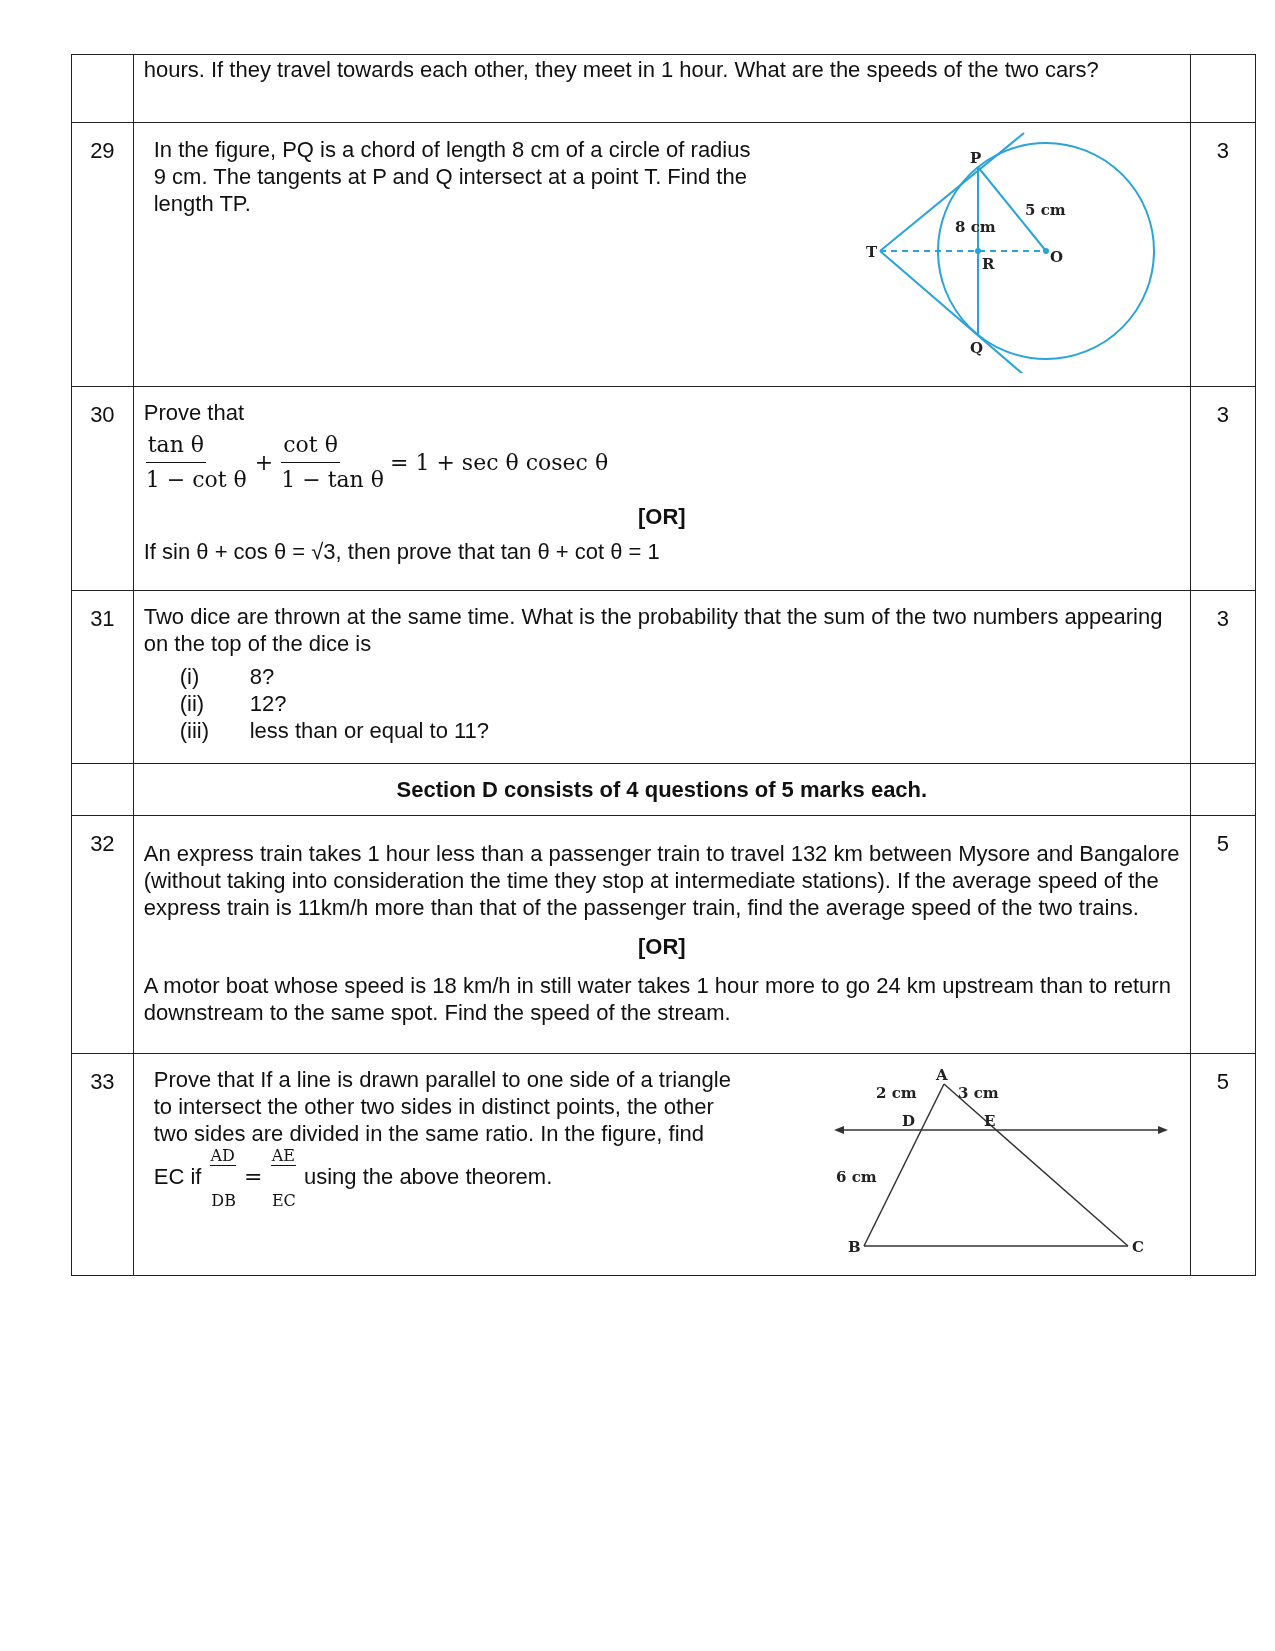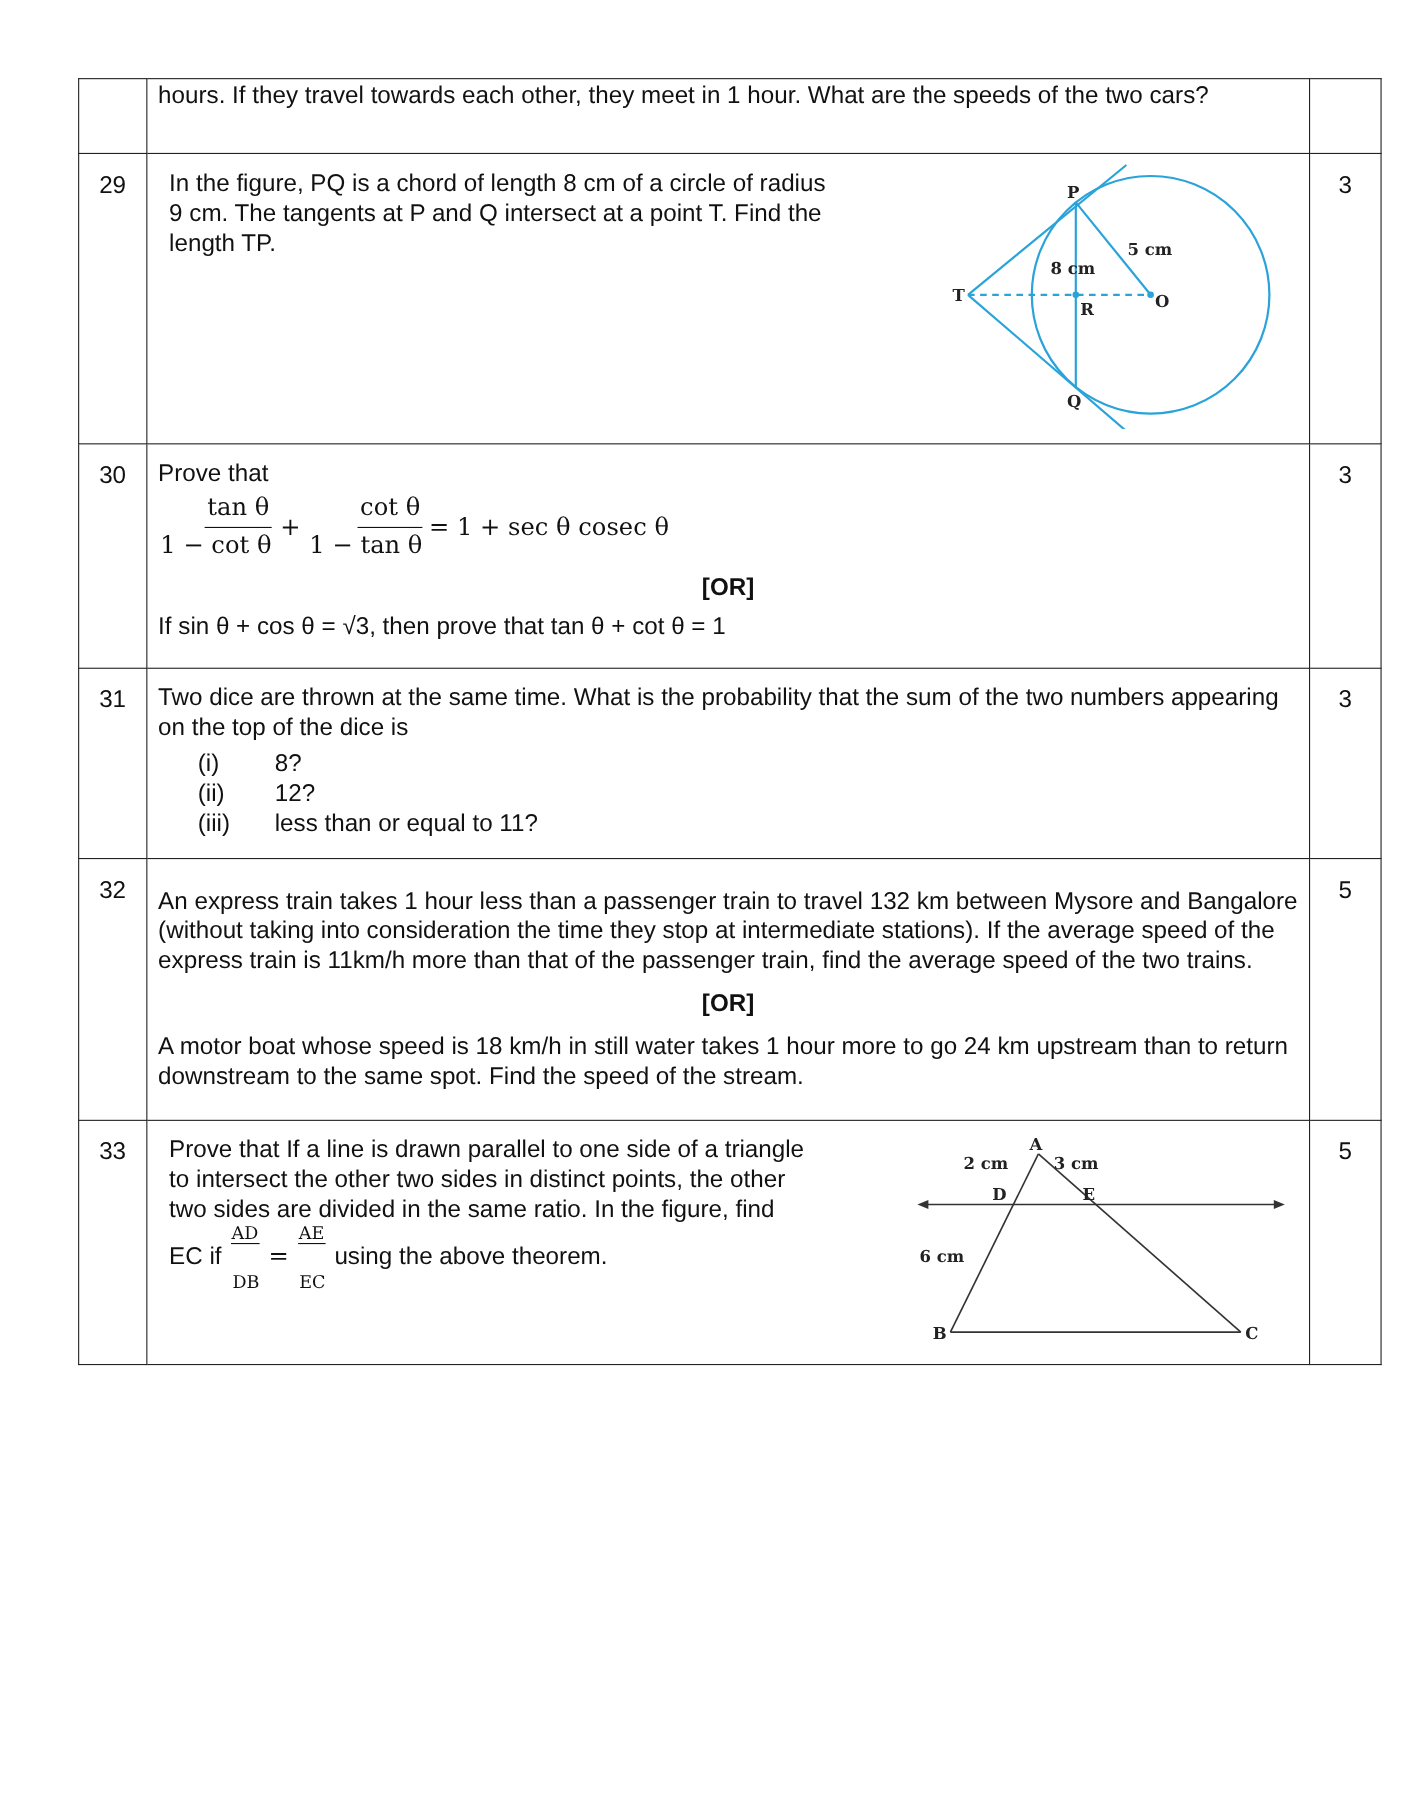--- a/index.html
+++ b/index.html
@@ -1,26 +1,26 @@
 <!DOCTYPE html>
 <html><head>
 <meta charset="utf-8">
 <style>
   html, body { margin:0; padding:0; background:#ffffff; }
   body { width:1275px; height:1651px; position:relative; font-family:"Liberation Sans", sans-serif; color:#111; }
-  .tbl { position:absolute; left:71px; top:71px; width:1185px; border-collapse:collapse; }
+  .tbl { position:absolute; left:71px; top:54px; width:1185px; border-collapse:collapse; }
   .tbl td { border:1.5px solid #222; vertical-align:top; font-size:22px; line-height:27px; }
   .c-no { width:54px; text-align:center; padding-top:14px; }
   .c-q { width:955px; padding:0 10px; }
   .c-m { width:57px; text-align:center; padding-top:14px; }
   .p { margin:0; }
   .or { text-align:center; font-weight:bold; margin:10px 0 6px; }
   .center-bold { text-align:center; font-weight:bold; padding:12px 0 10px; }
   .math { font-family:"DejaVu Serif", "Liberation Serif", serif; font-size:22px; display:flex; align-items:center; margin:6px 0 6px 0; }
-  .frac { display:inline-flex; flex-direction:column; align-items:flex-end; margin:0 2px; }
+  .frac { display:inline-flex; flex-direction:column; align-items:flex-start; margin:0 2px; }
   .frac .num { padding:0 2px 4px; border-bottom:1.5px solid #111; line-height:26px; }
   .frac .den { padding-top:4px; line-height:26px; }
   .sfrac { display:inline-flex; flex-direction:column; align-items:flex-end; vertical-align:middle; font-family:"DejaVu Serif", serif; font-size:16px; line-height:18px; margin:0 2px;gap:26px; }
   .sfrac .num { border-bottom:1.2px solid #111; padding:0 1px; }
   .row-flex { display:flex; justify-content:space-between; }
   .subq { margin:6px 0 0 36px; }
   .subq div { display:flex; line-height:27px; }
   .subq .lbl { width:70px; }
   svg text { font-family:"DejaVu Serif", serif; }
 </style>
@@ -108,20 +108,25 @@
             </div>
         <div>
               <span class="lbl">(iii)</span>
               <span>less than or equal to 11?</span>
             </div>
       </div>
     </td>
     <td class="c-m">3</td>
   </tr>
 
+  <tr style="height:52px;">
+    <td class="c-no"></td>
+    <td class="c-q center-bold">Section D consists of 4 questions of 5 marks each.</td>
+    <td class="c-m"></td>
+  </tr>
 
   <tr style="height:238px;">
     <td class="c-no">32</td>
     <td class="c-q" style="padding-top:24px;margin-top:26px;">
       <p class="p">An express train takes 1 hour less than a passenger train to travel 132 km between Mysore and Bangalore (without taking into consideration the time they stop at intermediate stations). If the average speed of the express train is 11km/h more than that of the passenger train, find the average speed of the two trains.</p>
       <p class="p or" style="margin:12px 0 12px;">[OR]</p>
       <p class="p">A motor boat whose speed is 18 km/h in still water takes 1 hour more to go 24 km upstream than to return downstream to the same spot. Find the speed of the stream.</p>
     </td>
     <td class="c-m">5</td>
   </tr>

